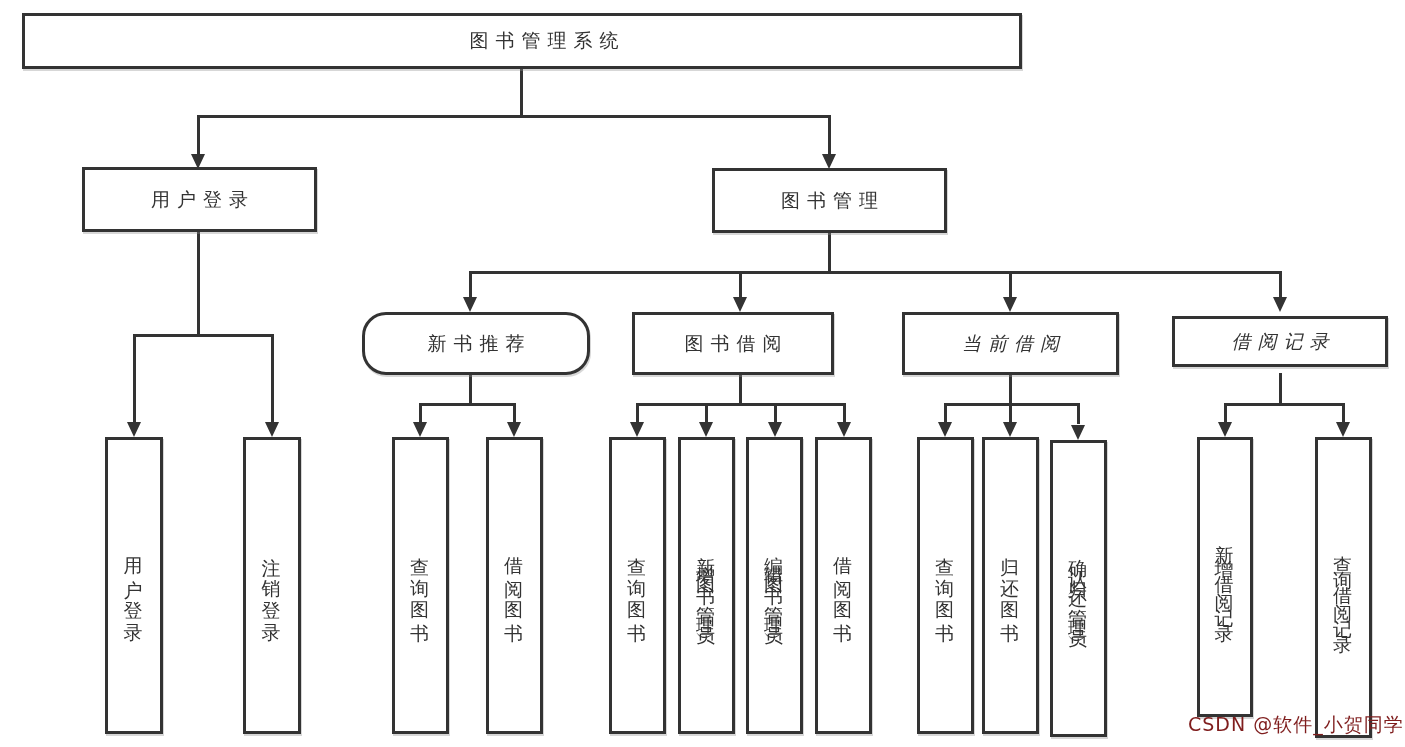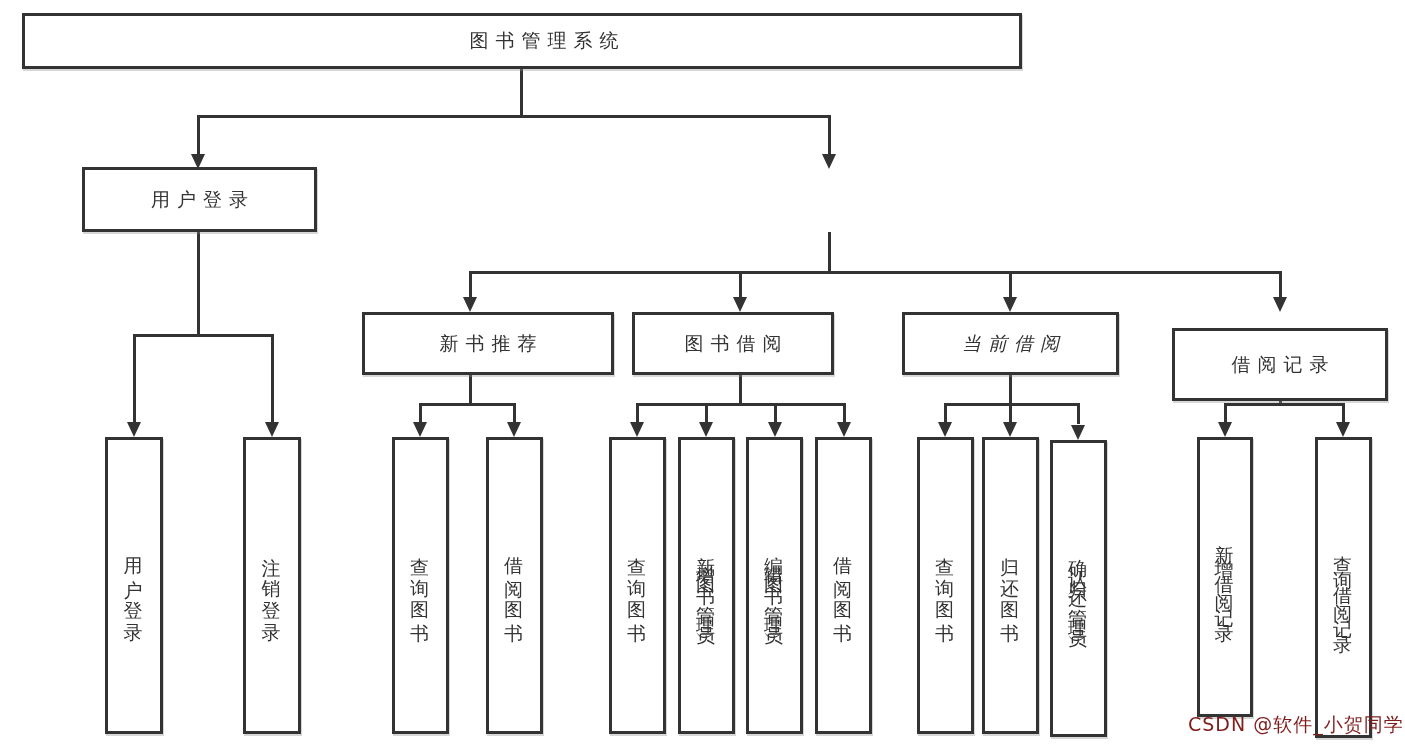--- a/index.html
+++ b/index.html
@@ -115,28 +115,29 @@
   <div class="ln" style="left:1224px;top:403px;width:121px;height:3px;"></div>
   <div class="ln" style="left:1224px;top:403px;width:3px;height:21px;"></div>
   <div class="arr" style="left:1218px;top:422px;"></div>
   <div class="ln" style="left:1342px;top:403px;width:3px;height:21px;"></div>
   <div class="arr" style="left:1336px;top:422px;"></div>
 
   <div class="hbox" style="left:22px;top:13px;width:1000px;height:56px;padding-left:44px;">图书管理系统</div>
 
   <div class="hbox" style="left:82px;top:167px;width:235px;height:65px;">用户登录</div>
 
+  <div class="hbox" style="left:712px;top:168px;width:235px;height:65px;">图书管理</div>
 
-  <div class="hbox" style="left:362px;top:312px;width:252px;height:63px;">新书推荐</div>
+  <div class="hbox" style="left:362px;top:312px;width:228px;height:63px;border-radius:24px;">新书推荐</div>
 
   <div class="hbox" style="left:632px;top:312px;width:202px;height:63px;">图书借阅</div>
 
   <div class="hbox" style="left:902px;top:312px;width:217px;height:63px;font-style:italic;">当前借阅</div>
 
-  <div class="hbox" style="left:1172px;top:328px;width:216px;height:73px;">借阅记录</div>
+  <div class="hbox" style="left:1172px;top:316px;width:216px;height:51px;font-style:italic;">借阅记录</div>
 
   <div class="vbox ls4" style="left:105px;top:437px;width:58px;height:297px;">
        <span>用户登录</span>
     </div>
   <div class="vbox ls4" style="left:243px;top:437px;width:58px;height:297px;">
        <span>注销登录</span>
     </div>
 
   <div class="vbox ls4" style="left:392px;top:437px;width:57px;height:297px;">
        <span>查询图书</span>

